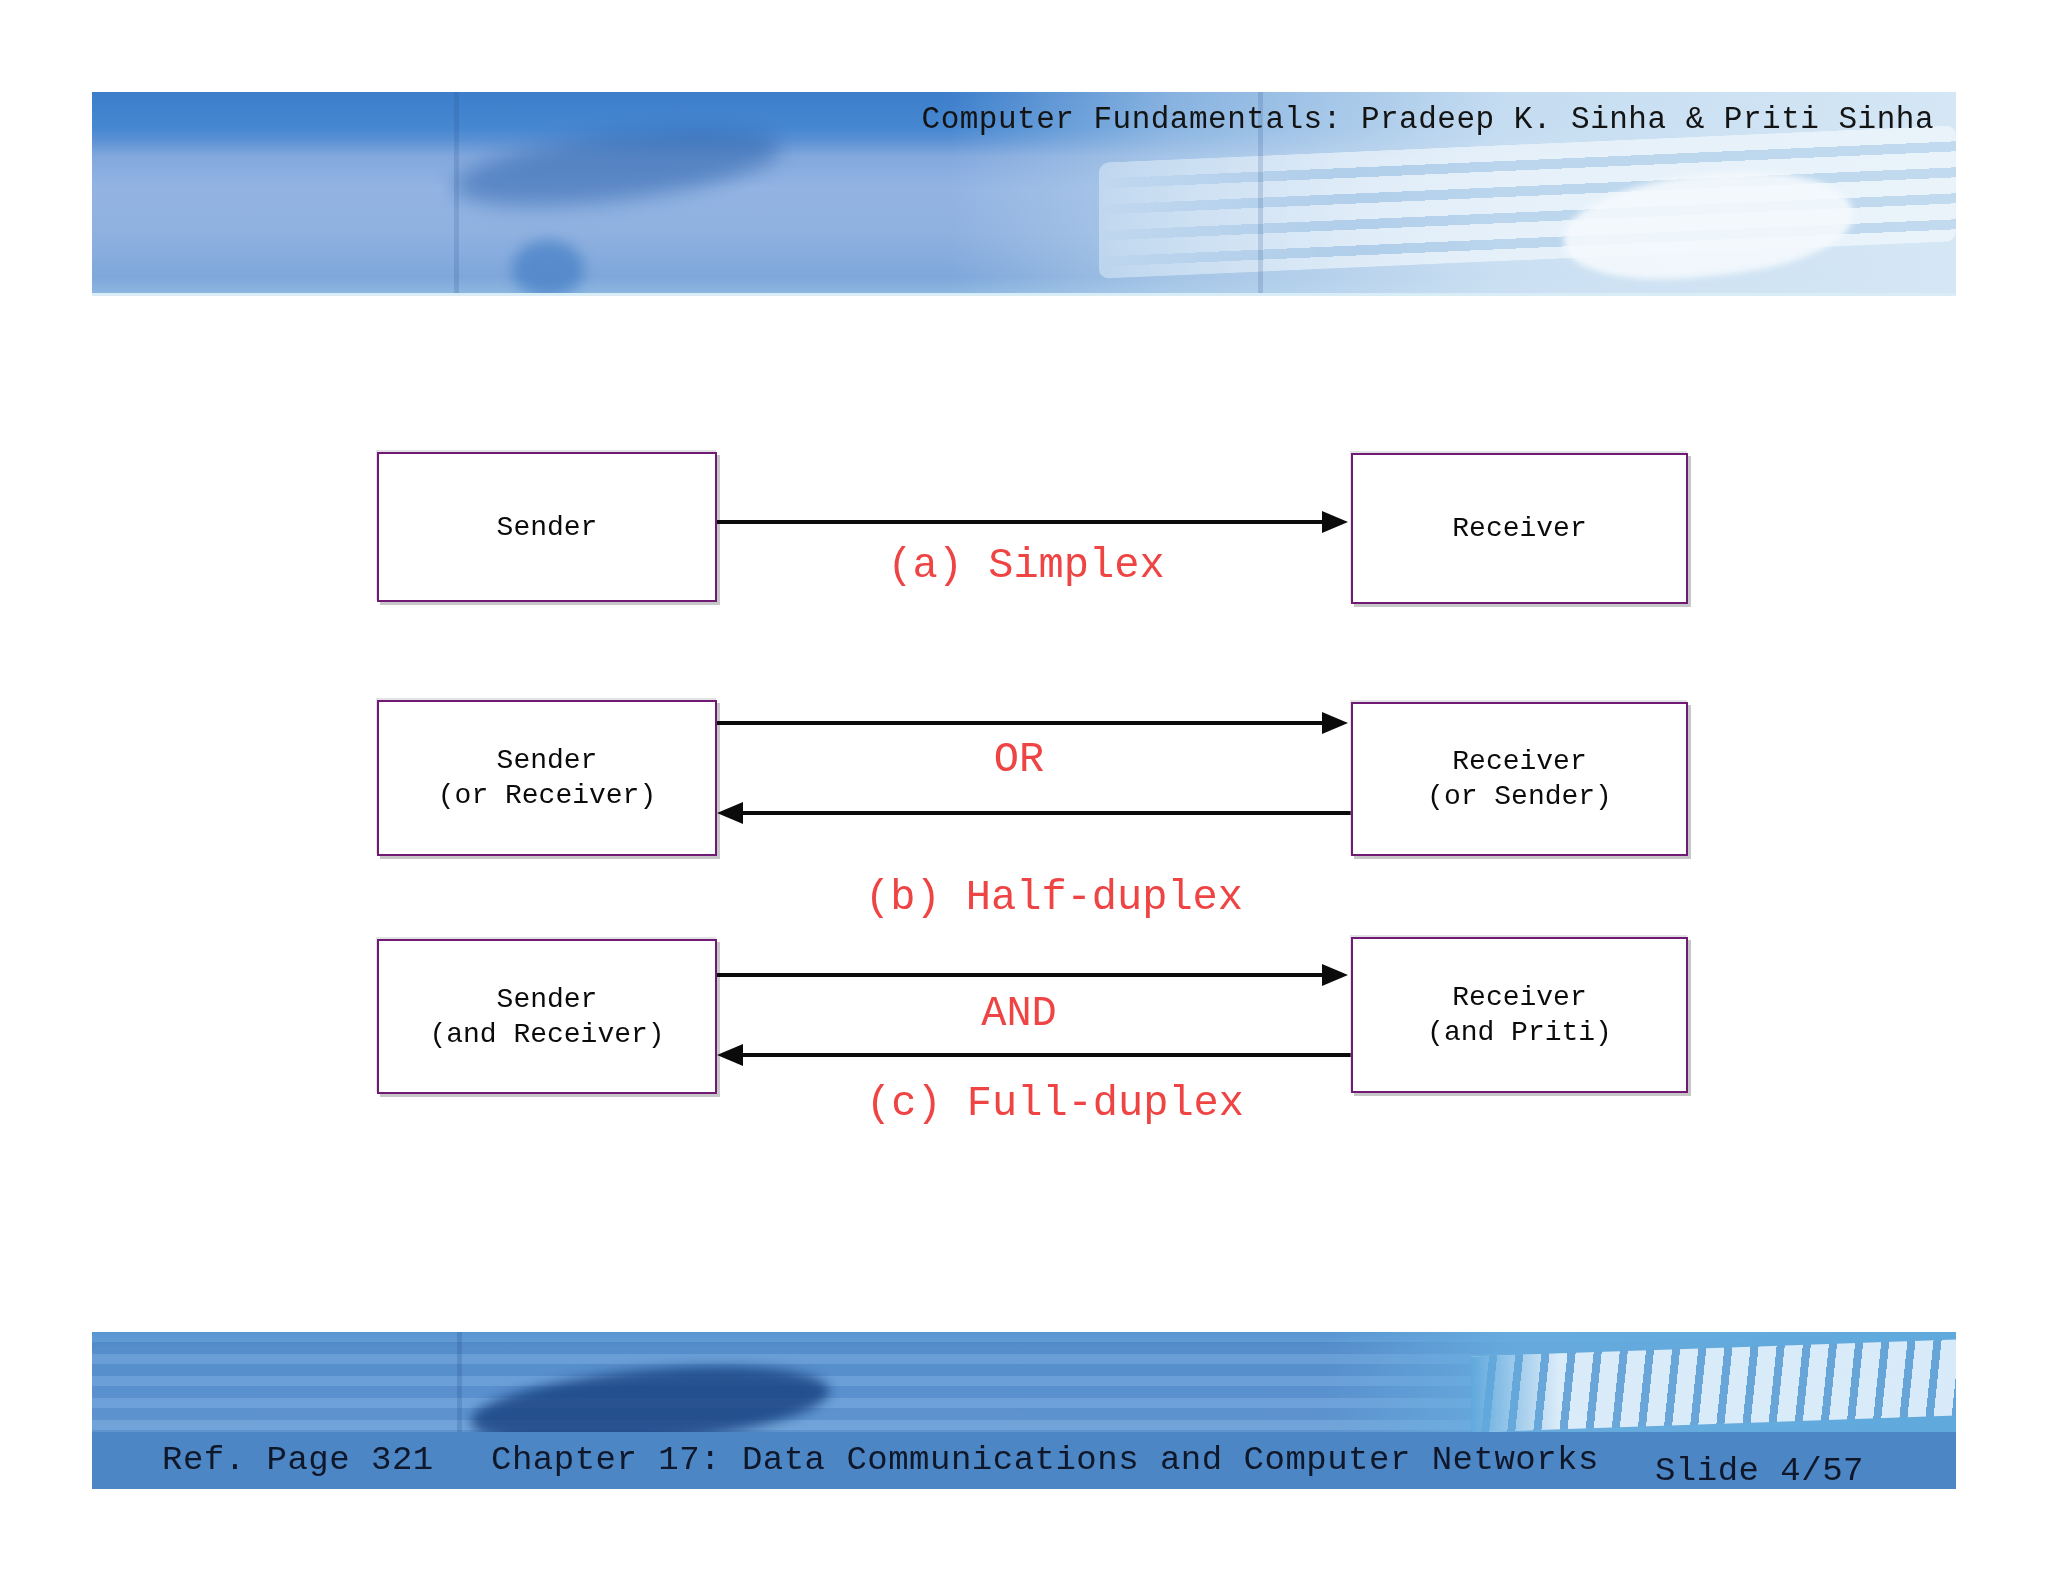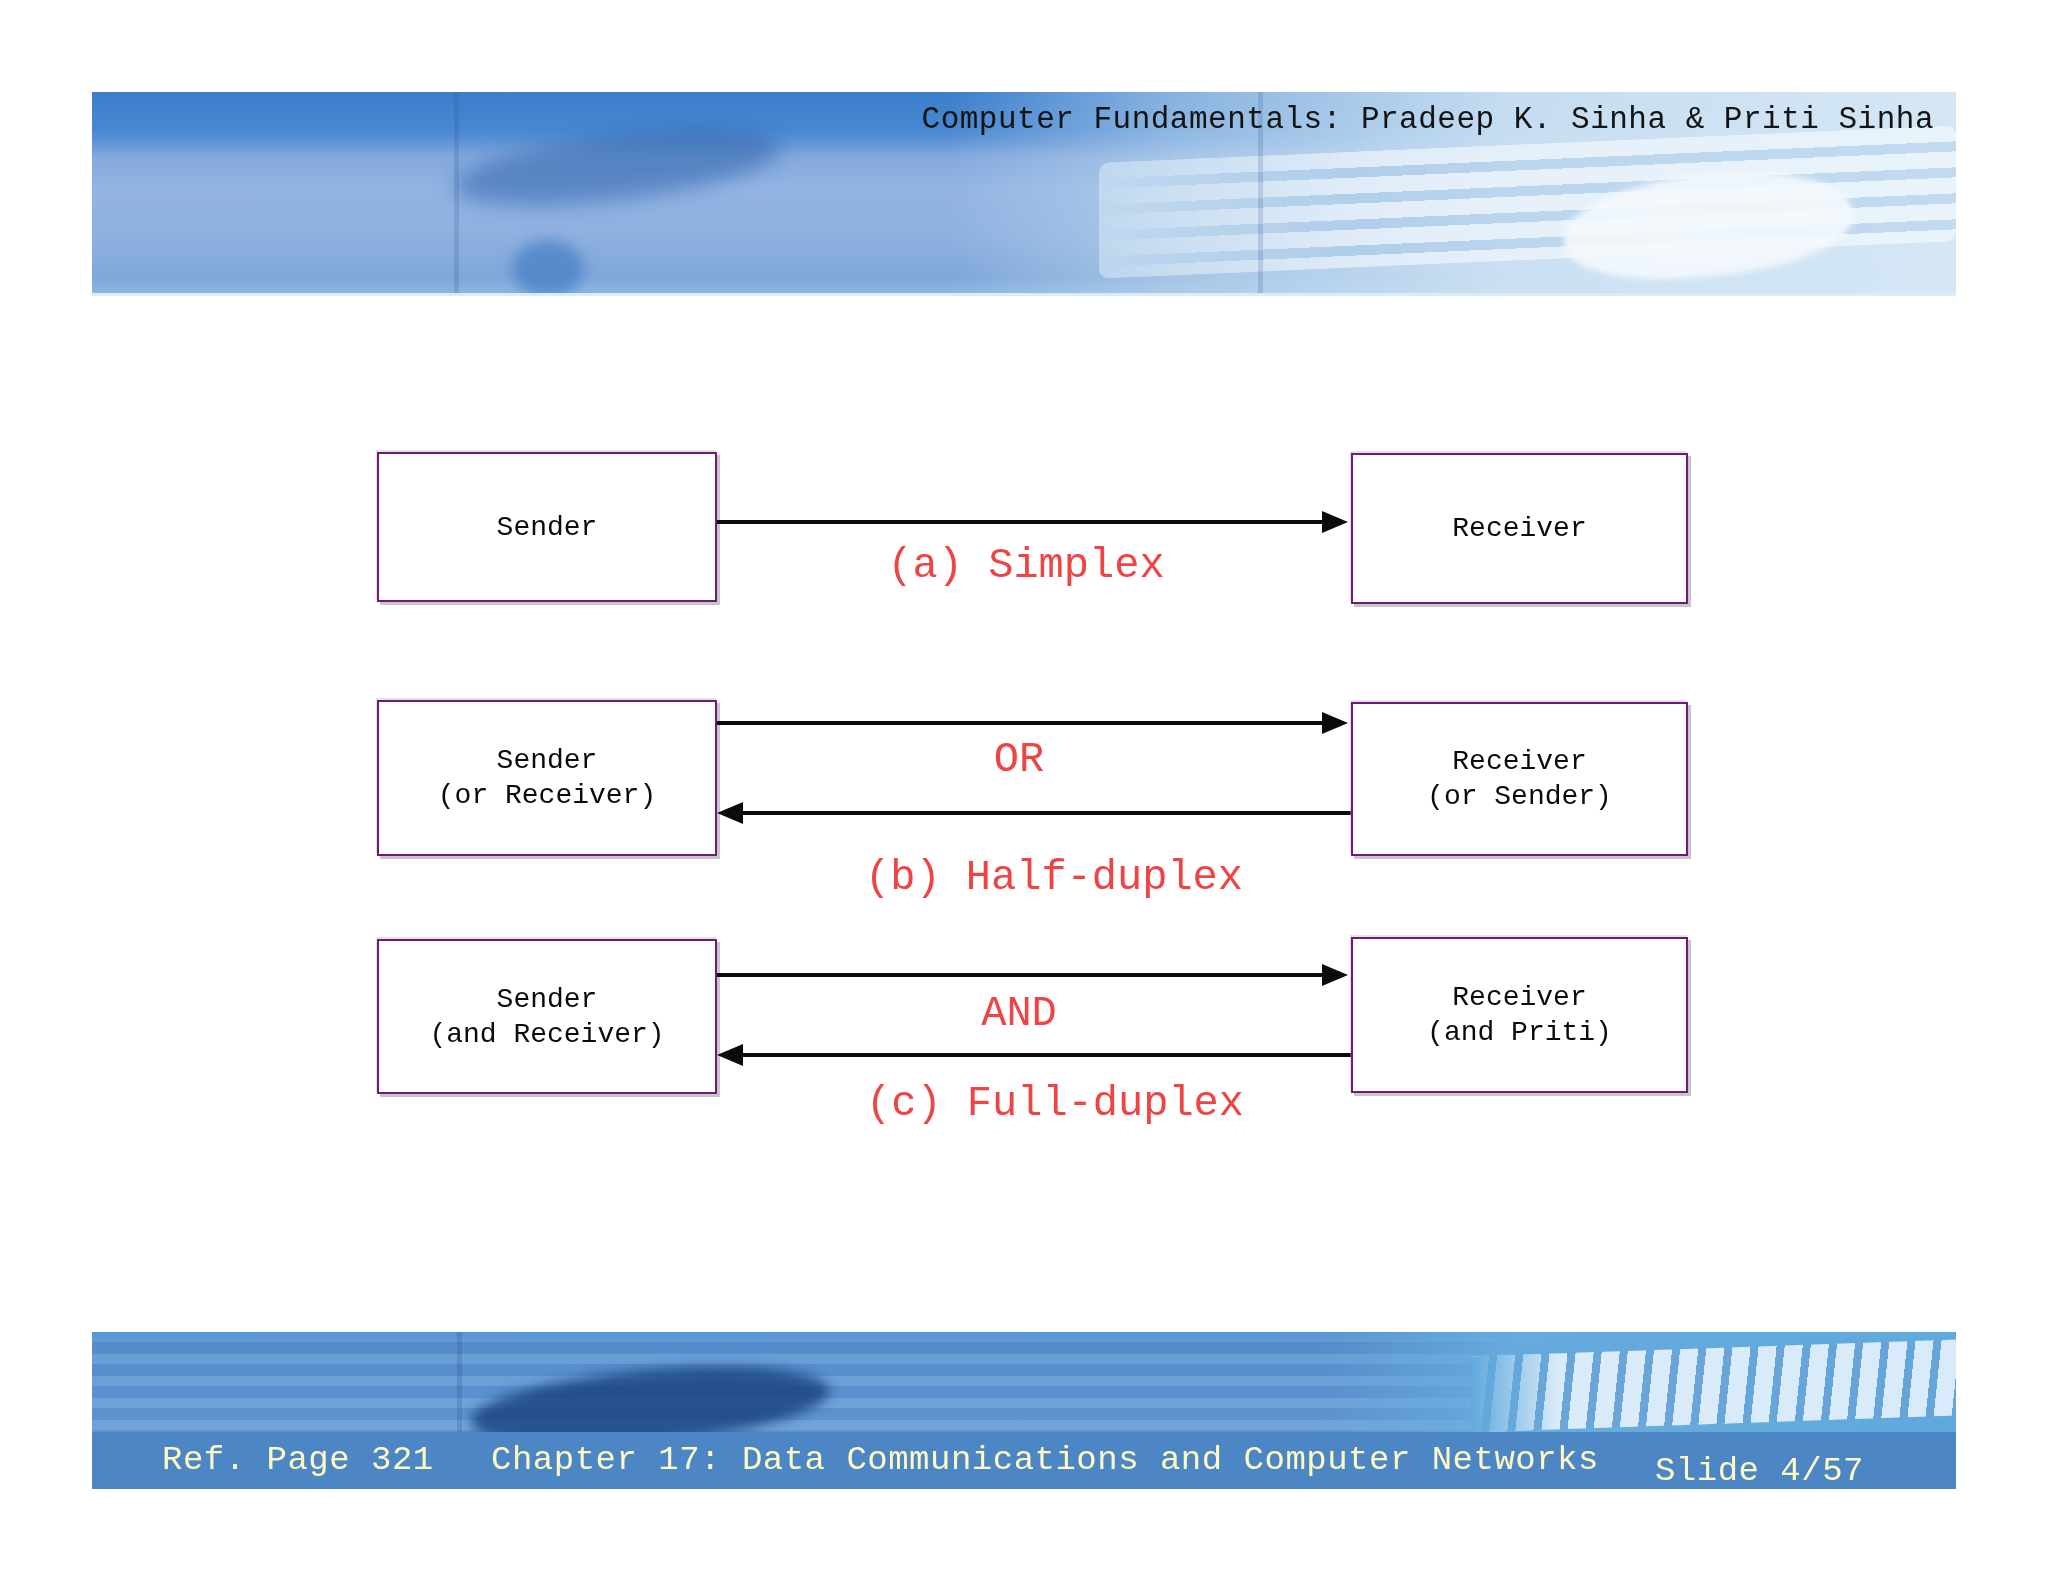--- a/index.html
+++ b/index.html
@@ -77,21 +77,21 @@
   .a2t { left:717px; top:721px; width:607px; }   .h2t { left:1322px; top:712px; }
   .a2b { left:743px; top:811px; width:608px; }   .h2b { left:717px; top:802px; }
   .a3t { left:717px; top:973px; width:607px; }   .h3t { left:1322px; top:964px; }
   .a3b { left:743px; top:1053px; width:608px; }  .h3b { left:717px; top:1044px; }
   .dlabel {
     position:absolute; font-size:42px; color:#ef4444; white-space:nowrap;
     transform:translateX(-50%); line-height:1.25;
   }
   .c1 { left:1026px; top:540px; }
   .m2 { left:1019px; top:734px; }
-  .c2 { left:1054px; top:852px; }
+  .c2 { left:1054px; top:872px; }
   .m3 { left:1019px; top:988px; }
   .c3 { left:1055px; top:1078px; }
   
   .footer-photo {
     position:absolute; left:92px; top:1332px; width:1864px; height:100px; overflow:hidden;
     background:linear-gradient(180deg,#478ccd 0%,#5b94d2 15%,#5e97d5 55%,#659cd6 100%);
   }
   .fp-bands {
     position:absolute; inset:0; opacity:.8;
     background:repeating-linear-gradient(180deg,rgba(255,255,255,.10) 0 10px,rgba(25,60,120,.10) 10px 22px);
@@ -108,21 +108,21 @@
       repeating-linear-gradient(96deg,rgba(245,250,255,.95) 0 18px,rgba(110,160,210,.55) 18px 26px);
   }
   .fp-swoosh {
     position:absolute; left:378px; top:38px; width:360px; height:72px;
     background:#17407f; border-radius:50%; filter:blur(6px);
     transform:rotate(-5deg); opacity:.8;
   }
   .fp-seam { position:absolute; left:365px; top:0; width:5px; height:100%; background:rgba(30,70,130,.2); }
   .footer-bar {
     position:absolute; left:92px; top:1432px; width:1864px; height:57px;
-    background:#4d86c4; color:#fef9c3; font-size:34px; line-height:57px;
+    background:#4d86c4; color:#0f172a; font-size:34px; line-height:57px;
     letter-spacing:.5px;
   }
   .f-ref   { position:absolute; left:70px;  white-space:nowrap; }
   .f-ch    { position:absolute; left:953px; transform:translateX(-50%); white-space:nowrap; }
   .f-slide { position:absolute; right:92px; white-space:nowrap;margin-top:11px; }
 </style>
 </head>
 <body>
 
 <div class="page">

